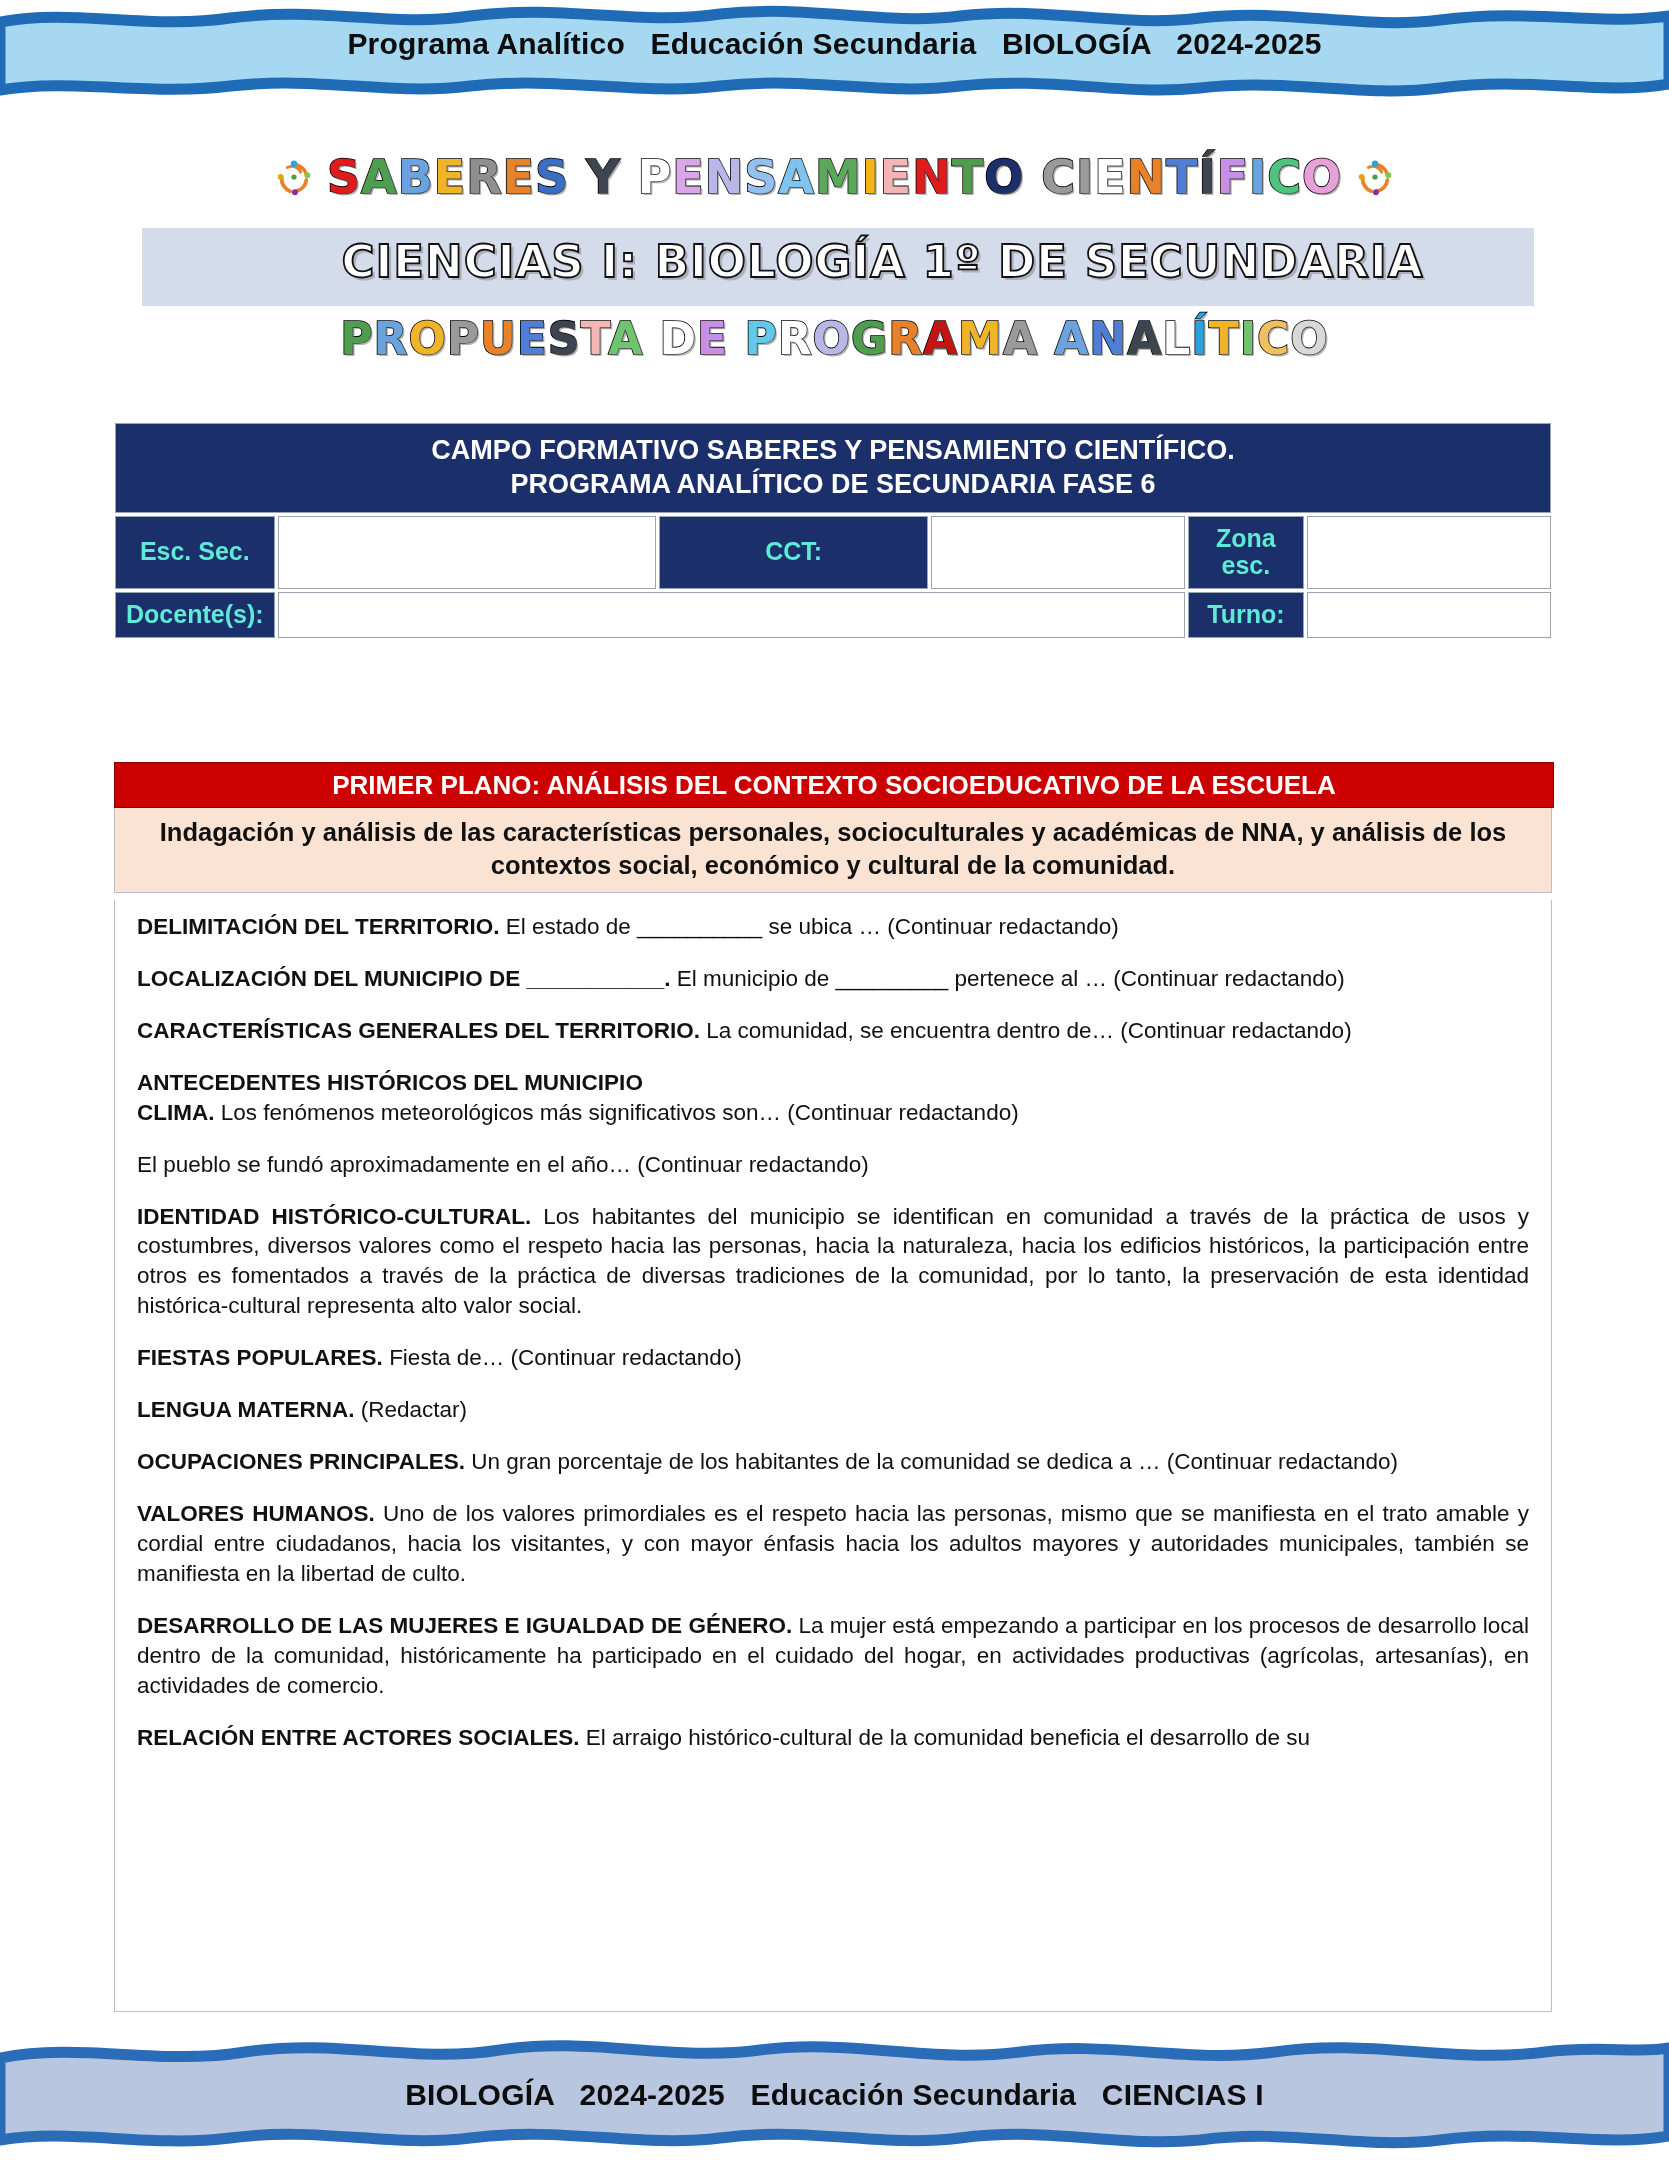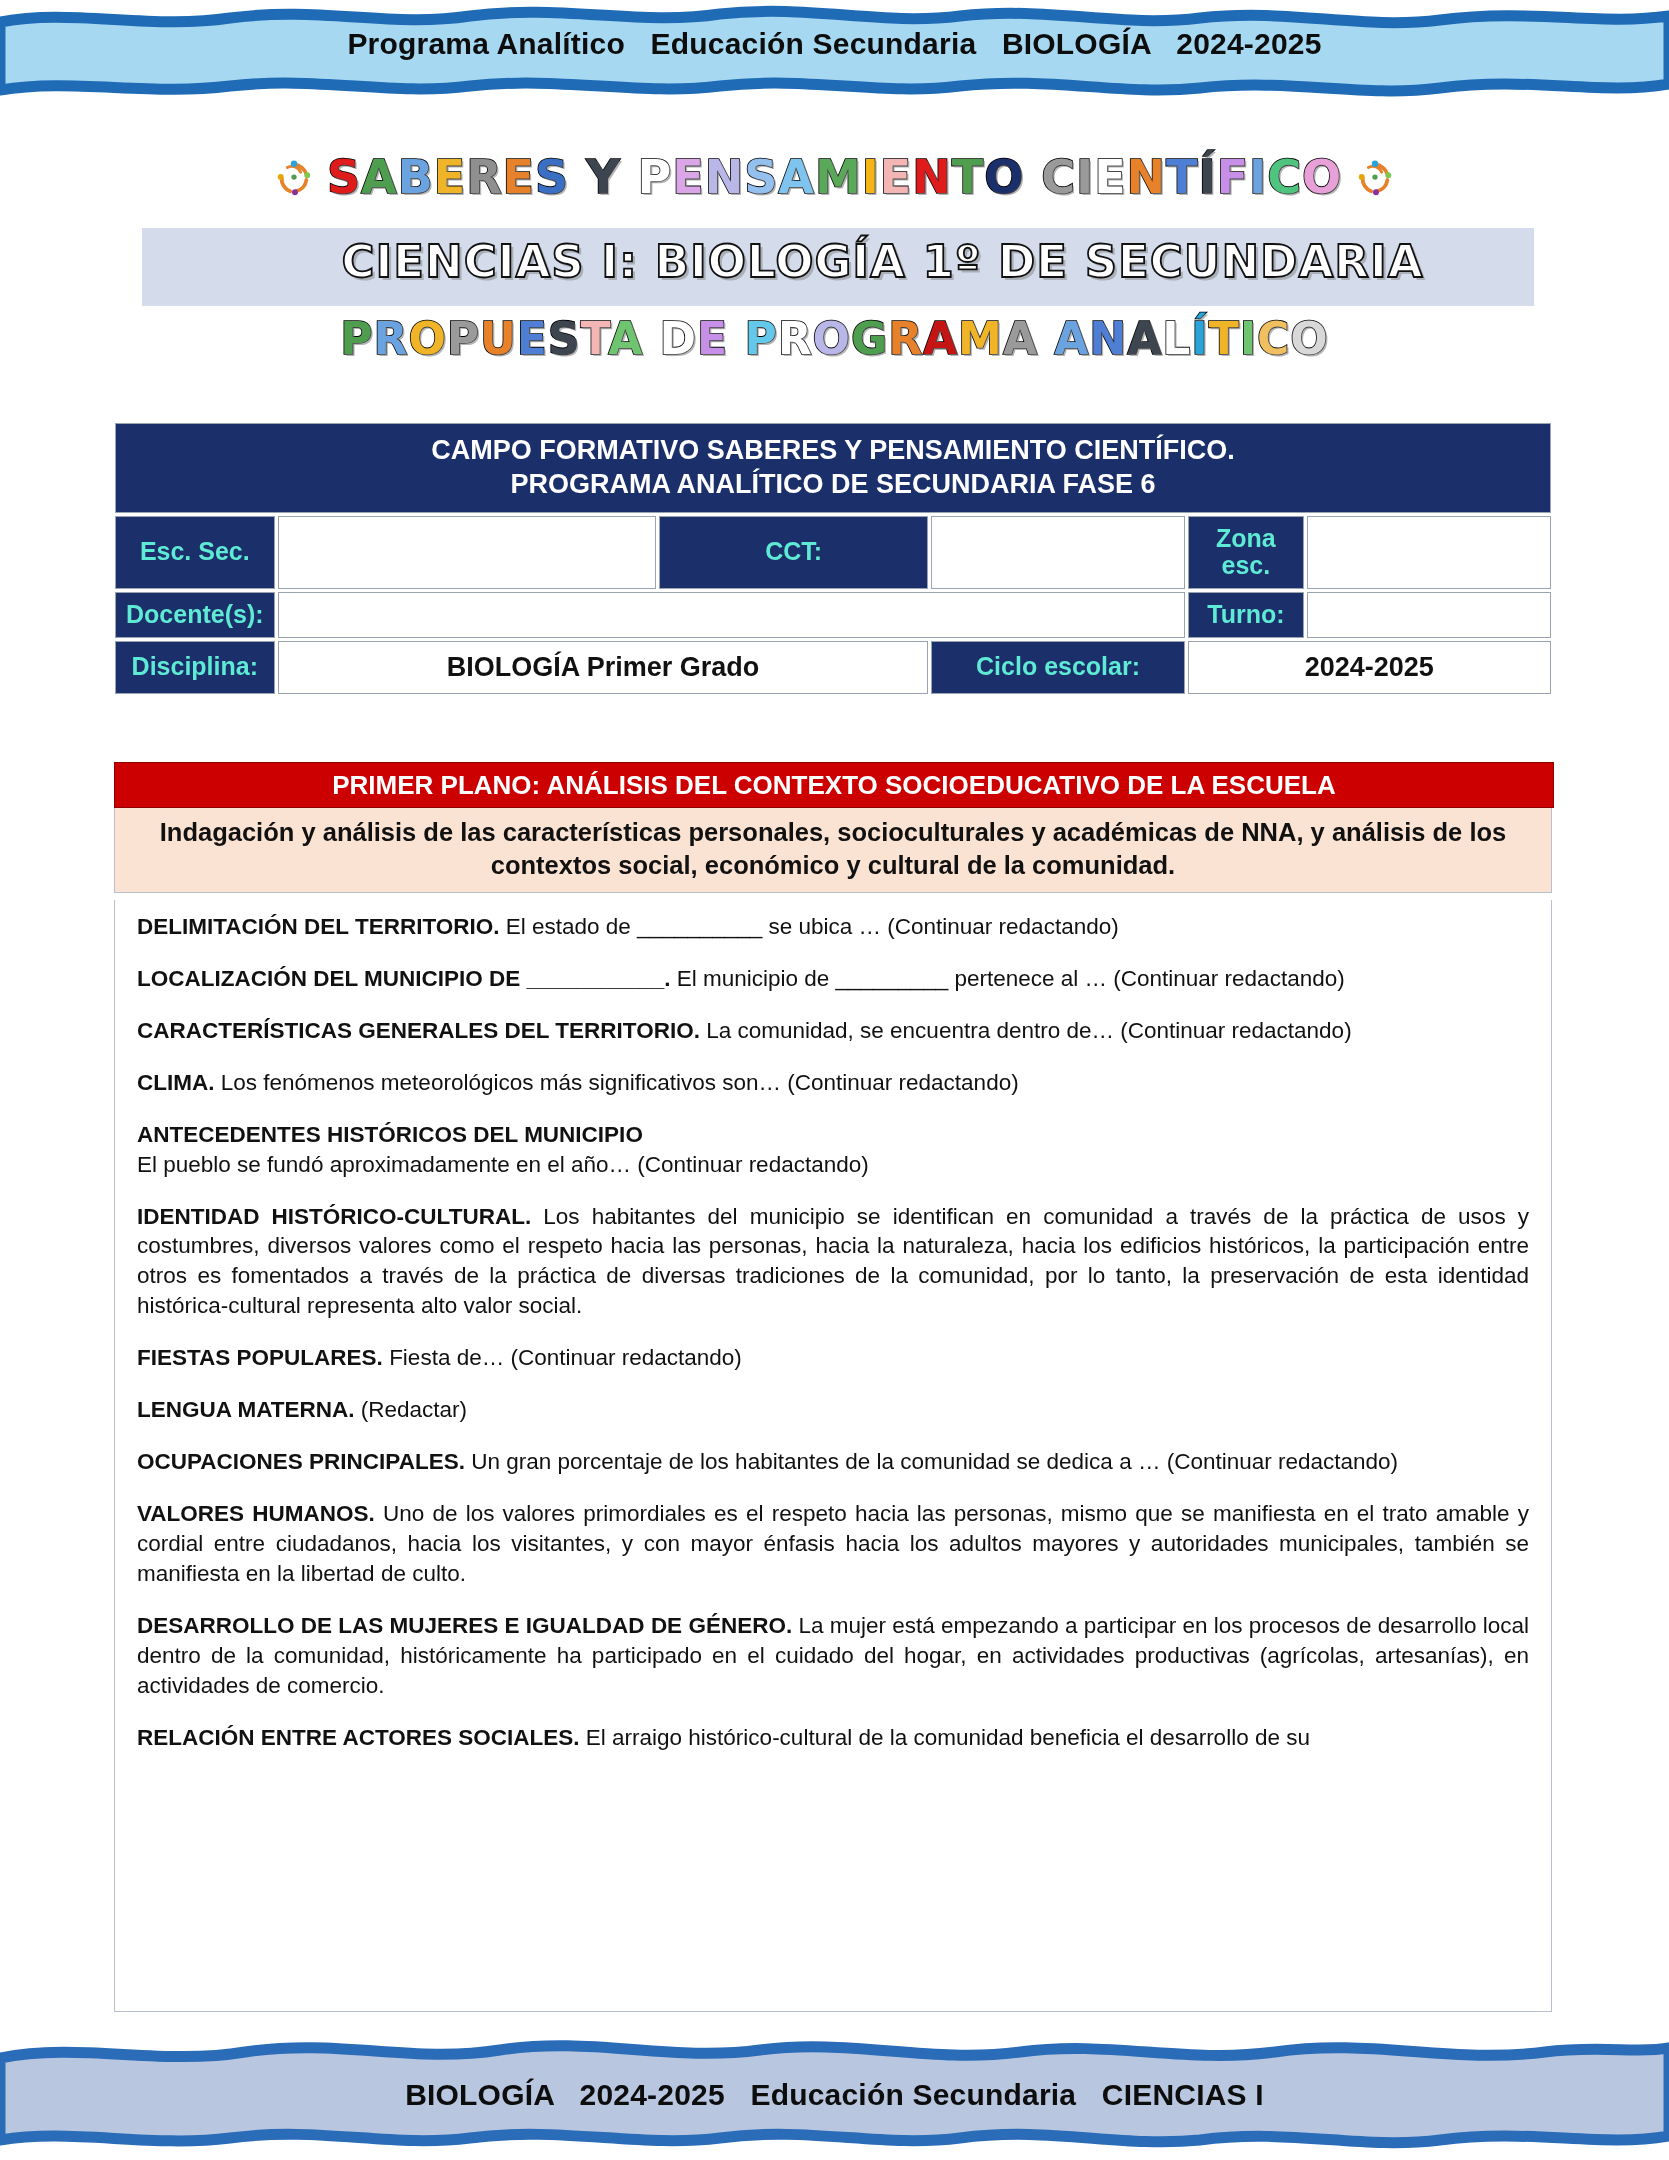--- a/index.html
+++ b/index.html
@@ -176,39 +176,33 @@
     <td class="blank" colspan="2"></td>
     <td class="navy">Zona esc.</td>
     <td class="blank"></td>
   </tr>
   <tr>
     <td class="navy">Docente(s):</td>
     <td class="blank" colspan="5"></td>
     <td class="navy">Turno:</td>
     <td class="blank"></td>
   </tr>
-  <tr>
-    <td class="navy">Disciplina:</td>
-    <td class="valcell" colspan="3">BIOLOGÍA Primer Grado</td>
-    <td class="navy" colspan="2">Ciclo escolar:</td>
-    <td class="valcell" colspan="2">2024-2025</td>
-  </tr>
 </tbody>
   </table>
 
 <div id="red-banner">PRIMER PLANO: ANÁLISIS DEL CONTEXTO SOCIOEDUCATIVO DE LA ESCUELA</div>
 
 <div id="lead-box">Indagación y análisis de las características personales, socioculturales y académicas de NNA, y análisis de los contextos social, económico y cultural de la comunidad.</div>
 
 <div id="body-box">
     <div class="para nojust"><b>DELIMITACIÓN DEL TERRITORIO.</b><span> El estado de __________ se ubica … (Continuar redactando)</span></div>
     <div class="para"><b>LOCALIZACIÓN DEL MUNICIPIO DE ___________.</b><span> El municipio de _________ pertenece al … (Continuar redactando)</span></div>
     <div class="para"><b>CARACTERÍSTICAS GENERALES DEL TERRITORIO.</b><span> La comunidad, se encuentra dentro de… (Continuar redactando)</span></div>
+    <div class="para nojust tight"><b>ANTECEDENTES HISTÓRICOS DEL MUNICIPIO</b></div>
     <div class="para nojust"><b>CLIMA.</b><span> Los fenómenos meteorológicos más significativos son… (Continuar redactando)</span></div>
-    <div class="para nojust tight"><b>ANTECEDENTES HISTÓRICOS DEL MUNICIPIO</b></div>
     <div class="para nojust">El pueblo se fundó aproximadamente en el año… (Continuar redactando)</div>
     <div class="para"><b>IDENTIDAD HISTÓRICO-CULTURAL.</b><span> Los habitantes del municipio se identifican en comunidad a través de la práctica de usos y costumbres, diversos valores como el respeto hacia las personas, hacia la naturaleza, hacia los edificios históricos, la participación entre otros es fomentados a través de la práctica de diversas tradiciones de la comunidad, por lo tanto, la preservación de esta identidad histórica-cultural representa alto valor social.</span></div>
     <div class="para nojust"><b>FIESTAS POPULARES.</b><span> Fiesta de… (Continuar redactando)</span></div>
     <div class="para nojust"><b>LENGUA MATERNA.</b><span> (Redactar)</span></div>
     <div class="para"><b>OCUPACIONES PRINCIPALES.</b><span> Un gran porcentaje de los habitantes de la comunidad se dedica a … (Continuar redactando)</span></div>
     <div class="para"><b>VALORES HUMANOS.</b><span> Uno de los valores primordiales es el respeto hacia las personas, mismo que se manifiesta en el trato amable y cordial entre ciudadanos, hacia los visitantes, y con mayor énfasis hacia los adultos mayores y autoridades municipales, también se manifiesta en la libertad de culto.</span></div>
     <div class="para"><b>DESARROLLO DE LAS MUJERES E IGUALDAD DE GÉNERO.</b><span> La mujer está empezando a participar en los procesos de desarrollo local dentro de la comunidad, históricamente ha participado en el cuidado del hogar, en actividades productivas (agrícolas, artesanías), en actividades de comercio.</span></div>
     <div class="para nojust"><b>RELACIÓN ENTRE ACTORES SOCIALES.</b><span> El arraigo histórico-cultural de la comunidad beneficia el desarrollo de su</span></div>
   </div>
 

